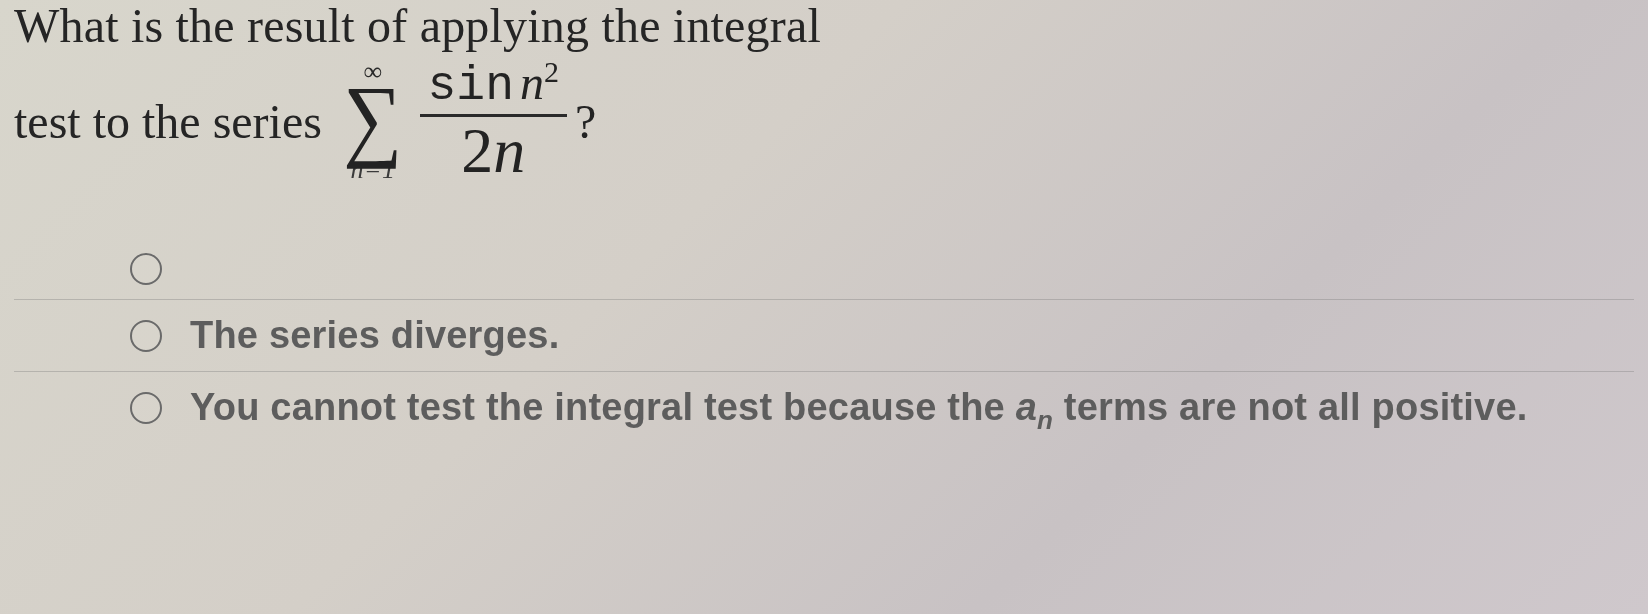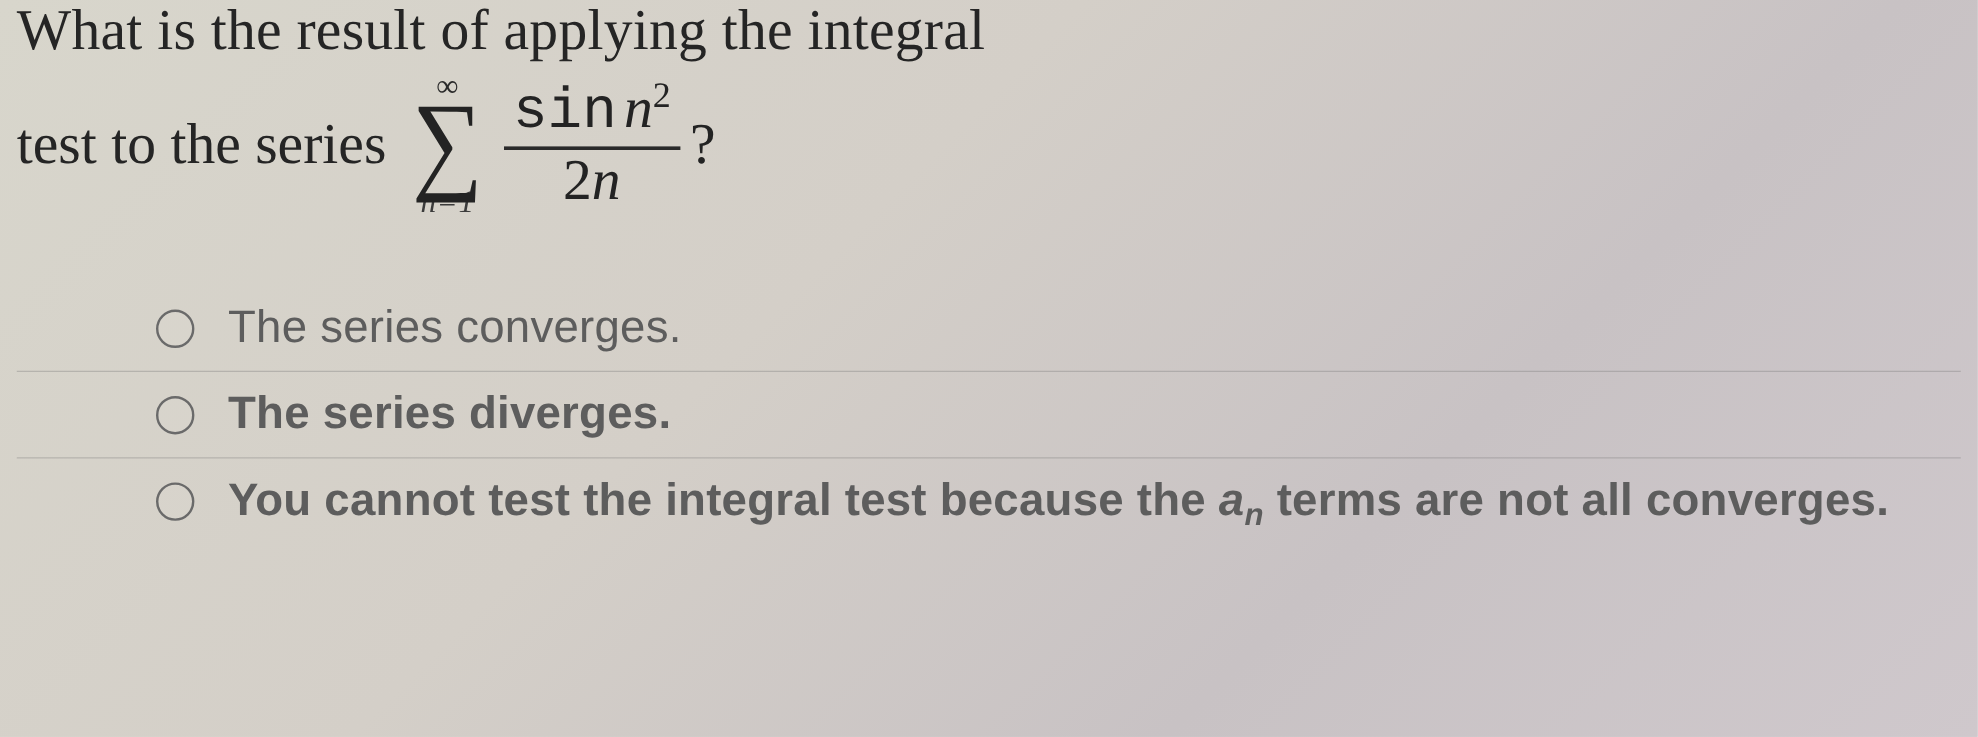--- a/index.html
+++ b/index.html
@@ -86,21 +86,21 @@
     align-items: baseline;
   }
   .frac-num .func { font-family: Liberation Mono, monospace; }
   .frac-num .var  { font-style: italic; margin-left: 6px; }
   .frac-num sup   { font-size: 30px; vertical-align: super; line-height: 0; font-style: normal; }
   .frac-bar {
     width: 100%;
     border-top: 3px solid #2a2a2a;
   }
   .frac-den {
-    font-size: 48px;
+    font-size: 64px;
     color: #232323;
     padding-top: 2px;
   }
   .frac-den .num { font-style: normal; }
   .frac-den .var { font-style: italic; }
 
   .qmark {
     font-size: 48px;
     color: #232323;
     margin-left: 6px;
@@ -176,30 +176,29 @@
       </span>
     </span>
 
     <span class="qmark">?</span>
   </div>
 
   <div class="options">
 
     <div class="option">
       <span class="radio"></span>
-      <span class="opt-text">The series converges.</span>
     </div>
 
     <div class="option">
       <span class="radio"></span>
       <span class="opt-text">The series diverges.</span>
     </div>
 
     <div class="option">
       <span class="radio"></span>
       <span class="opt-text">
-        <span>You cannot test the integral test because the </span><span class="sub"><span>a</span><sub>n</sub></span><span> terms are not all converges.</span>
+        <span>You cannot test the integral test because the </span><span class="sub"><span>a</span><sub>n</sub></span><span> terms are not all positive.</span>
       </span>
     </div>
 
   </div>
 
 </div>
 
 </body></html>

